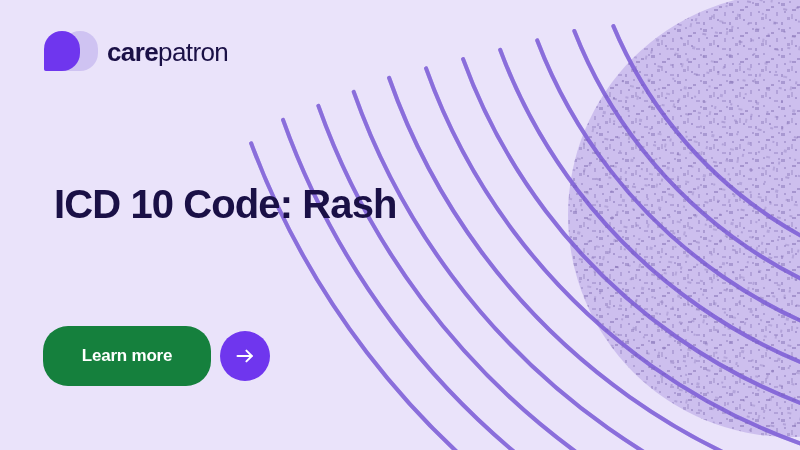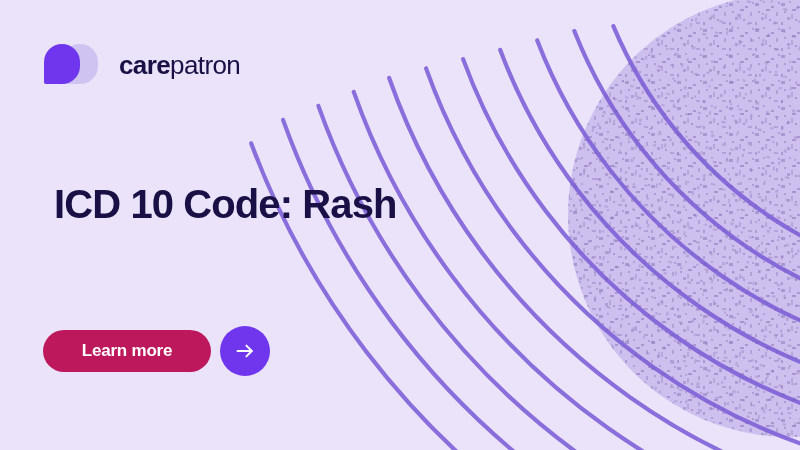--- a/index.html
+++ b/index.html
@@ -28,24 +28,24 @@
   .decor svg {
     display: block;
     width: 800px;
     height: 450px;
   }
 
   
   .logo {
     position: absolute;
     left: 44px;
-    top: 44px;
-    display: flex;
-    align-items: center;
-    gap: 21px;
+    top: 31px;
+    display: flex;
+    align-items: center;
+    gap: 9px;
     z-index: 4;
   }
   .logo-mark {
     position: relative;
     width: 54px;
     height: 40px;
     flex: none;
   }
   .logo-mark .leaf {
     position: absolute;
@@ -92,26 +92,26 @@
   .cta-row {
     position: absolute;
     left: 43px;
     top: 326px;
     display: flex;
     align-items: center;
     gap: 9px;
     z-index: 4;
   }
   .cta-pill {
-    height: 42px;
+    height: 60px;
     min-width: 168px;
     padding: 7px 28px;
     border: none;
     border-radius: 25px;
-    background: #be185d;
+    background: #15803d;
     color: #ffffff;
     font-family: "Liberation Sans", sans-serif;
     font-size: 17px;
     font-weight: 700;
     letter-spacing: -0.2px;
     cursor: pointer;
     display: flex;
     align-items: center;
     justify-content: center;
   }

